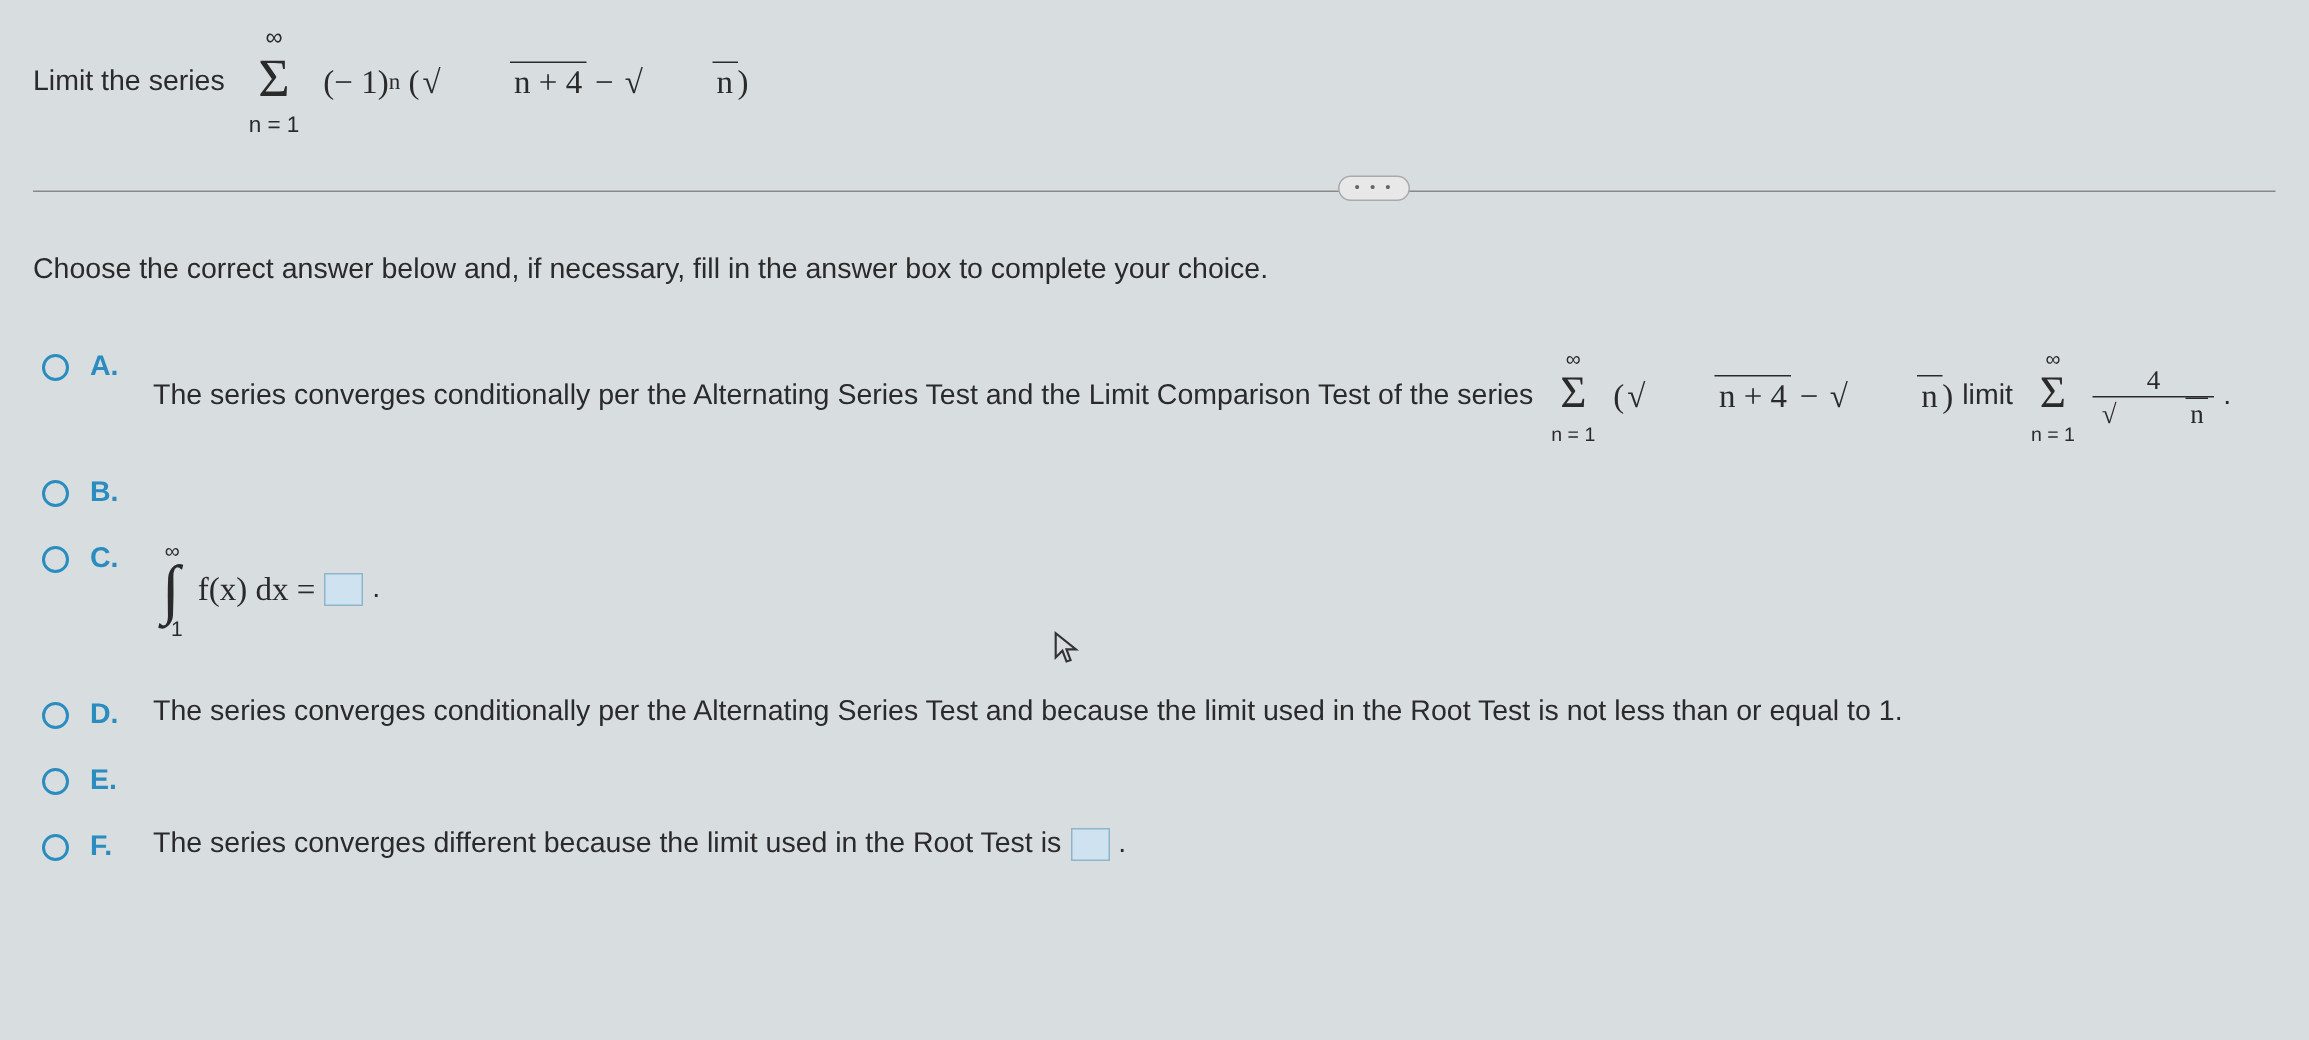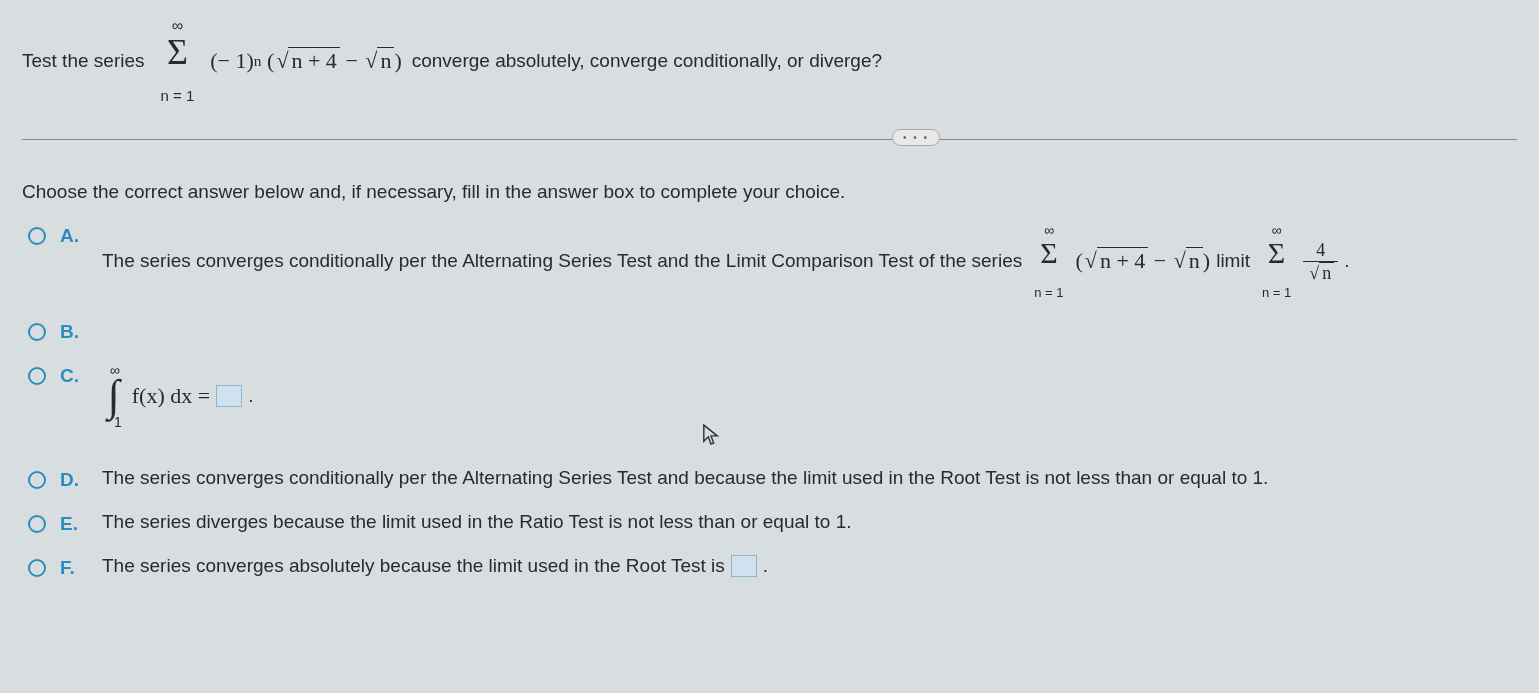--- a/index.html
+++ b/index.html
@@ -23,28 +23,28 @@
   }
   .sigma-block {
     display: inline-flex;
     flex-direction: column;
     align-items: center;
     line-height: 1;
     margin: 0 6px;
   }
   .sigma-top { font-size: 16px; margin-bottom: 2px; }
   .sigma { font-size: 36px; font-family: 'Times New Roman', serif; line-height: 0.9; }
-  .sigma-bot { font-size: 15px; margin-top: 20px; }
+  .sigma-bot { font-size: 15px; margin-top: 8px; }
   .sigma-block.small .sigma { font-size: 30px; }
   .sigma-block.small .sigma-top { font-size: 14px; }
   .sigma-block.small .sigma-bot { font-size: 13px; }
   .math { font-family: 'Times New Roman', serif; font-size: 22px; }
   .sqrt { position: relative; display: inline-block; padding-left: 2px; }
   .sqrt::before { content: "√"; }
-  .sqrt .radicand { border-top: 1.5px solid #2a2a2a; padding: 0 3px; }
+  .sqrt .radicand { border-top: 1.5px solid #2a2a2a; padding: 0 3px; margin-left: 46px; }
   .divider-row {
     position: relative;
     height: 24px;
     margin: 10px 0 30px 0;
   }
   .divider-line {
     position: absolute;
     left: 0; right: 0; top: 50%;
     border-top: 1.5px solid #888;
   }
@@ -53,21 +53,21 @@
     left: 870px;
     top: 2px;
     background: #e8e8e8;
     border: 1px solid #aaa;
     border-radius: 12px;
     padding: 2px 10px;
     font-size: 10px;
     letter-spacing: 2px;
     color: #666;
   }
-  .prompt { margin-bottom: 20px; font-size: 19px; }
+  .prompt { margin-bottom: 41px; font-size: 19px; }
   .option {
     display: flex;
     align-items: flex-start;
     gap: 14px;
     margin-bottom: 20px;
     padding-left: 6px;
   }
   .radio {
     width: 18px; height: 18px;
     border: 2px solid #2a8cbf;
@@ -131,39 +131,38 @@
     margin-top: 4px;
   }
   sup { font-size: 0.7em; }
 </style>
 </head>
 <body>
 
 <div class="wrap">
 
   <div class="question-row">
-    <span>Test the series</span>
+    <span>Limit the series</span>
     <span class="sigma-block">
       <span class="sigma-top">∞</span>
       <span class="sigma">Σ</span>
       <span class="sigma-bot">n = 1</span>
     </span>
     <span class="math inline-align">
       <span>(− 1)</span>
         <sup>n</sup>
       <span>&nbsp;</span>
       <span>(</span>
       <span class="sqrt"><span class="radicand">n + 4</span></span>
       <span>&nbsp;</span>
         <span>−</span>
         <span>&nbsp;</span>
       <span class="sqrt"><span class="radicand">n</span></span>
       <span>)</span>
     </span>
-    <span>converge absolutely, converge conditionally, or diverge?</span>
   </div>
 
   <div class="divider-row">
     <div class="divider-line"></div>
     <div class="divider-pill">• • •</div>
   </div>
 
   <div class="prompt">Choose the correct answer below and, if necessary, fill in the answer box to complete your choice.</div>
 
   <div class="option">
@@ -232,32 +231,27 @@
     <div class="opt-body">
       <div class="opt-line">
           <span>The series converges conditionally per the Alternating Series Test and because the limit used in the Root Test is not less than or equal to 1.</span>
         </div>
     </div>
   </div>
 
   <div class="option">
     <div class="radio"></div>
     <div class="opt-letter">E.</div>
-    <div class="opt-body">
-      <div class="opt-line">
-          <span>The series diverges because the limit used in the Ratio Test is not less than or equal to 1.</span>
-        </div>
-    </div>
   </div>
 
   <div class="option">
     <div class="radio"></div>
     <div class="opt-letter">F.</div>
     <div class="opt-body">
       <div class="opt-line">
-        <span>The series converges absolutely because the limit used in the Root Test is</span>
+        <span>The series converges different because the limit used in the Root Test is</span>
         <span class="fill-box"></span>
         <span>.</span>
       </div>
     </div>
   </div>
 
 </div>
 
 </body></html>

